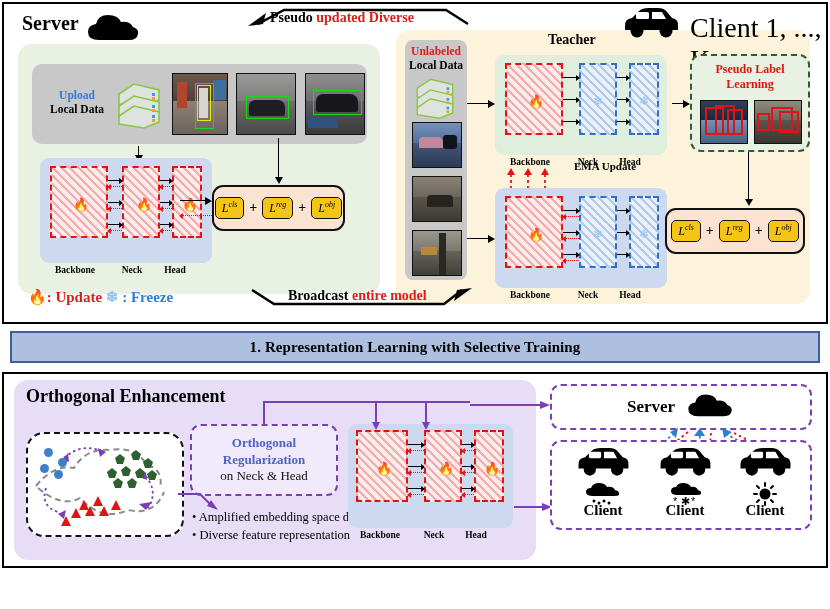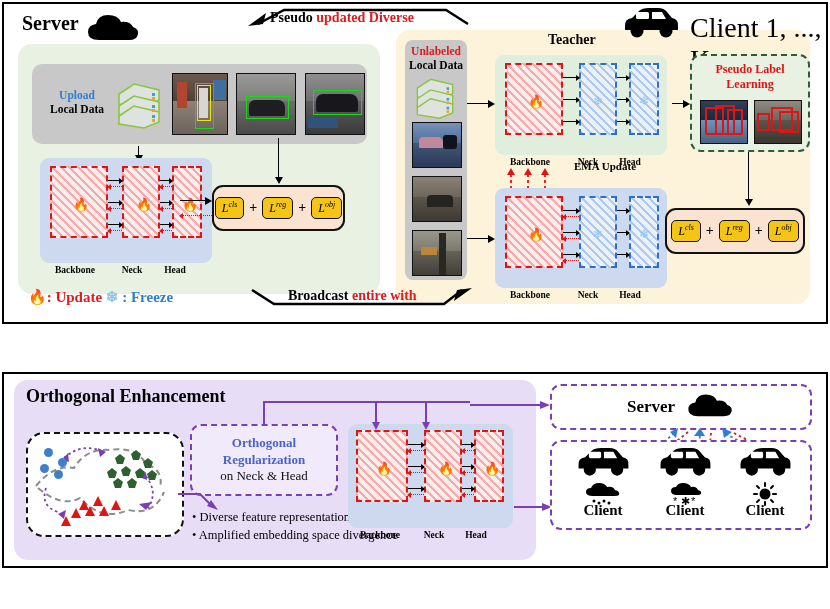--- a/index.html
+++ b/index.html
@@ -155,21 +155,21 @@
     <span class="t-black">Pseudo </span><span class="t-red">updated Diverse</span>
   </div>
 
   <div class="curly abs" style="left:248px;top:286px;">
     <svg width="226" height="24" viewBox="0 0 226 24">
       <path d="M4 4 L26 18 L196 18 L214 4" fill="none" stroke="#000" stroke-width="2.4"></path>
       <path d="M224 2 L206 15 L209 4 Z" fill="#000"></path>
     </svg>
   </div>
   <div class="abs" id="broadcast-text">
-    <span class="t-black">Broadcast </span><span class="t-red">entire with</span>
+    <span class="t-black">Broadcast </span><span class="t-red">entire model</span>
   </div>
 
   <div class="abs" id="labeled-strip"></div>
   <div class="lbl-stack" id="labeled-text">
     <div class="t-blue">Upload</div>
     <div class="t-black">Local Data</div>
   </div>
 
   <div class="abs" style="left:116px;top:78px;">
     <svg width="46" height="52" viewBox="0 0 46 52">
@@ -396,20 +396,21 @@
   <div class="barrow" style="left:670px;top:224px;width:30px;"></div>
   <div class="arw-red" style="left:668px;top:240px;width:34px;"></div>
   <div class="loss-wrap" id="loss-client">
     <span class="loss-chip"><span>L</span><sup>cls</sup></span>
     <span class="loss-plus">+</span>
     <span class="loss-chip"><span>L</span><sup>reg</sup></span>
     <span class="loss-plus">+</span>
     <span class="loss-chip"><span>L</span><sup>obj</sup></span>
   </div>
 
+  <div class="banner" id="banner-1">1. Representation Learning with Selective Training</div>
 
   <div class="panel" id="panel-bottom"></div>
 
   <div class="abs" id="ortho-region"></div>
   <div class="abs" id="ortho-title">Orthogonal Enhancement</div>
 
   <div class="abs" id="featspace">
     <svg width="154" height="101" viewBox="0 0 154 101" style="position:absolute;left:0;top:0;">
       <g stroke="#8c8c8c" stroke-width="2" stroke-dasharray="6,4" fill="none">
         <path d="M8 52 Q26 30 46 34 Q58 14 82 16 Q108 12 118 30 Q136 36 132 54"></path>
@@ -456,22 +457,22 @@
     </svg>
   </div>
 
   <div class="abs" id="ortho-reg-box">
     <div class="or-blue">Orthogonal</div>
     <div class="or-blue">Regularization</div>
     <div class="or-black">on Neck &amp; Head</div>
   </div>
 
   <div class="abs" id="bullets">
+    <div>• Amplified embedding space divergence</div>
     <div>• Diverse feature representation</div>
-    <div>• Amplified embedding space divergence</div>
   </div>
 
   <div class="abs" style="left:178px;top:488px;">
     <svg width="42" height="24" viewBox="0 0 42 24">
       <path d="M0 6 L22 6 L34 18" stroke="#7b3fb5" stroke-width="2" fill="none"></path>
       <path d="M40 22 L29 18 L33 12 Z" fill="#7b3fb5"></path>
     </svg>
   </div>
 
   <div class="abs" id="bottom-model">

